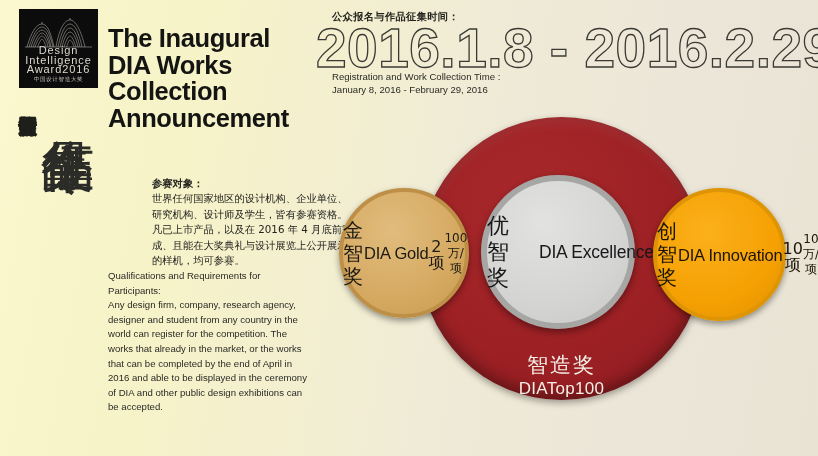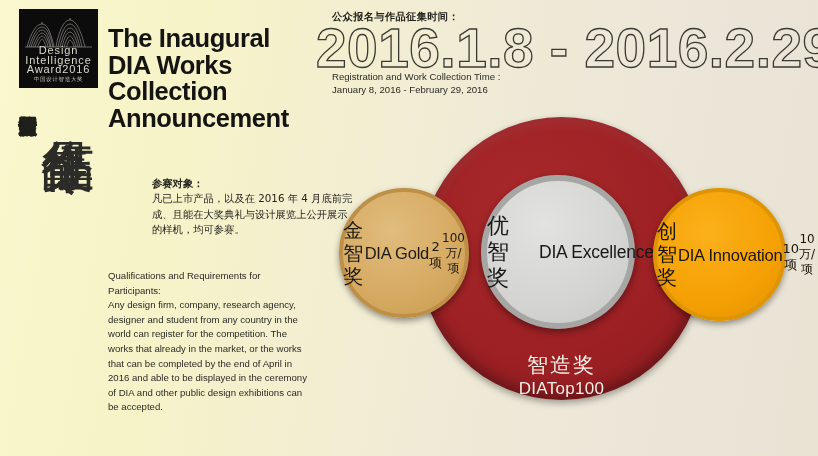--- a/index.html
+++ b/index.html
@@ -116,21 +116,21 @@
     left:653px;top:188px;width:133px;height:133px;
     background:radial-gradient(circle at 40% 32%,#FBB01A 0%,#F5A003 62%,#E09202 100%);
     border:4px solid #DE9505;
     box-shadow:0 3px 6px rgba(0,0,0,.4);
     color:#1C1406;
   }
   .a-cn{font-family:"DejaVu Sans",sans-serif;font-size:20px;line-height:23px;letter-spacing:1px;}
   .a-en{font-family:"Liberation Sans",sans-serif;font-size:16.5px;line-height:20px;letter-spacing:-0.2px;white-space:nowrap;}
   #excellence .a-cn{font-size:22px;line-height:26px;}
   #excellence .a-en{font-size:17.5px;margin-left:29px;}
-  .a-n1{font-family:"DejaVu Sans",sans-serif;font-size:13px;line-height:16px;margin-top:4px;}
+  .a-n1{font-family:"DejaVu Sans",sans-serif;font-size:16px;line-height:16px;margin-top:4px;}
   .a-n2{font-family:"DejaVu Sans",sans-serif;font-size:12px;line-height:15px;}
   #top100{
     position:absolute;left:420px;top:352px;width:283px;text-align:center;color:#F4EFE6;
   }
   #top100 .t-cn{font-family:"DejaVu Sans",sans-serif;font-size:21px;line-height:26px;letter-spacing:2px;}
   #top100 .t-en{font-family:"Liberation Sans",sans-serif;font-size:17px;line-height:22px;letter-spacing:.3px;}
 </style>
 </head>
 <body>
 
@@ -167,20 +167,21 @@
     <div class="logo-cn">中国设计智造大奖</div>
   </div>
 
   <div id="vert-big">作品征集令</div>
   <div id="vert-small">首届中国设计智造大奖</div>
 
   <h1 id="headline">The Inaugural DIA Works Collection Announcement</h1>
 
   <div id="cn-body">
     <div class="lead">参赛对象：</div>
+    <div>世界任何国家地区的设计机构、企业单位、研究机构、设计师及学生，皆有参赛资格。</div>
     <div>凡已上市产品，以及在 2016 年 4 月底前完成、且能在大奖典礼与设计展览上公开展示的样机，均可参赛。</div>
   </div>
 
   <div id="en-body">
     <div>Qualifications and Requirements for Participants:</div>
     <div>Any design firm, company, research agency, designer and student from any country in the world can register for the competition. The works that already in the market, or the works that can be completed by the end of April in 2016 and able to be displayed in the ceremony of DIA and other public design exhibitions can be accepted.</div>
   </div>
 
   <div id="date-cn">公众报名与作品征集时间：</div>
   <div id="date-big">2016.1.8 - 2016.2.29</div>

